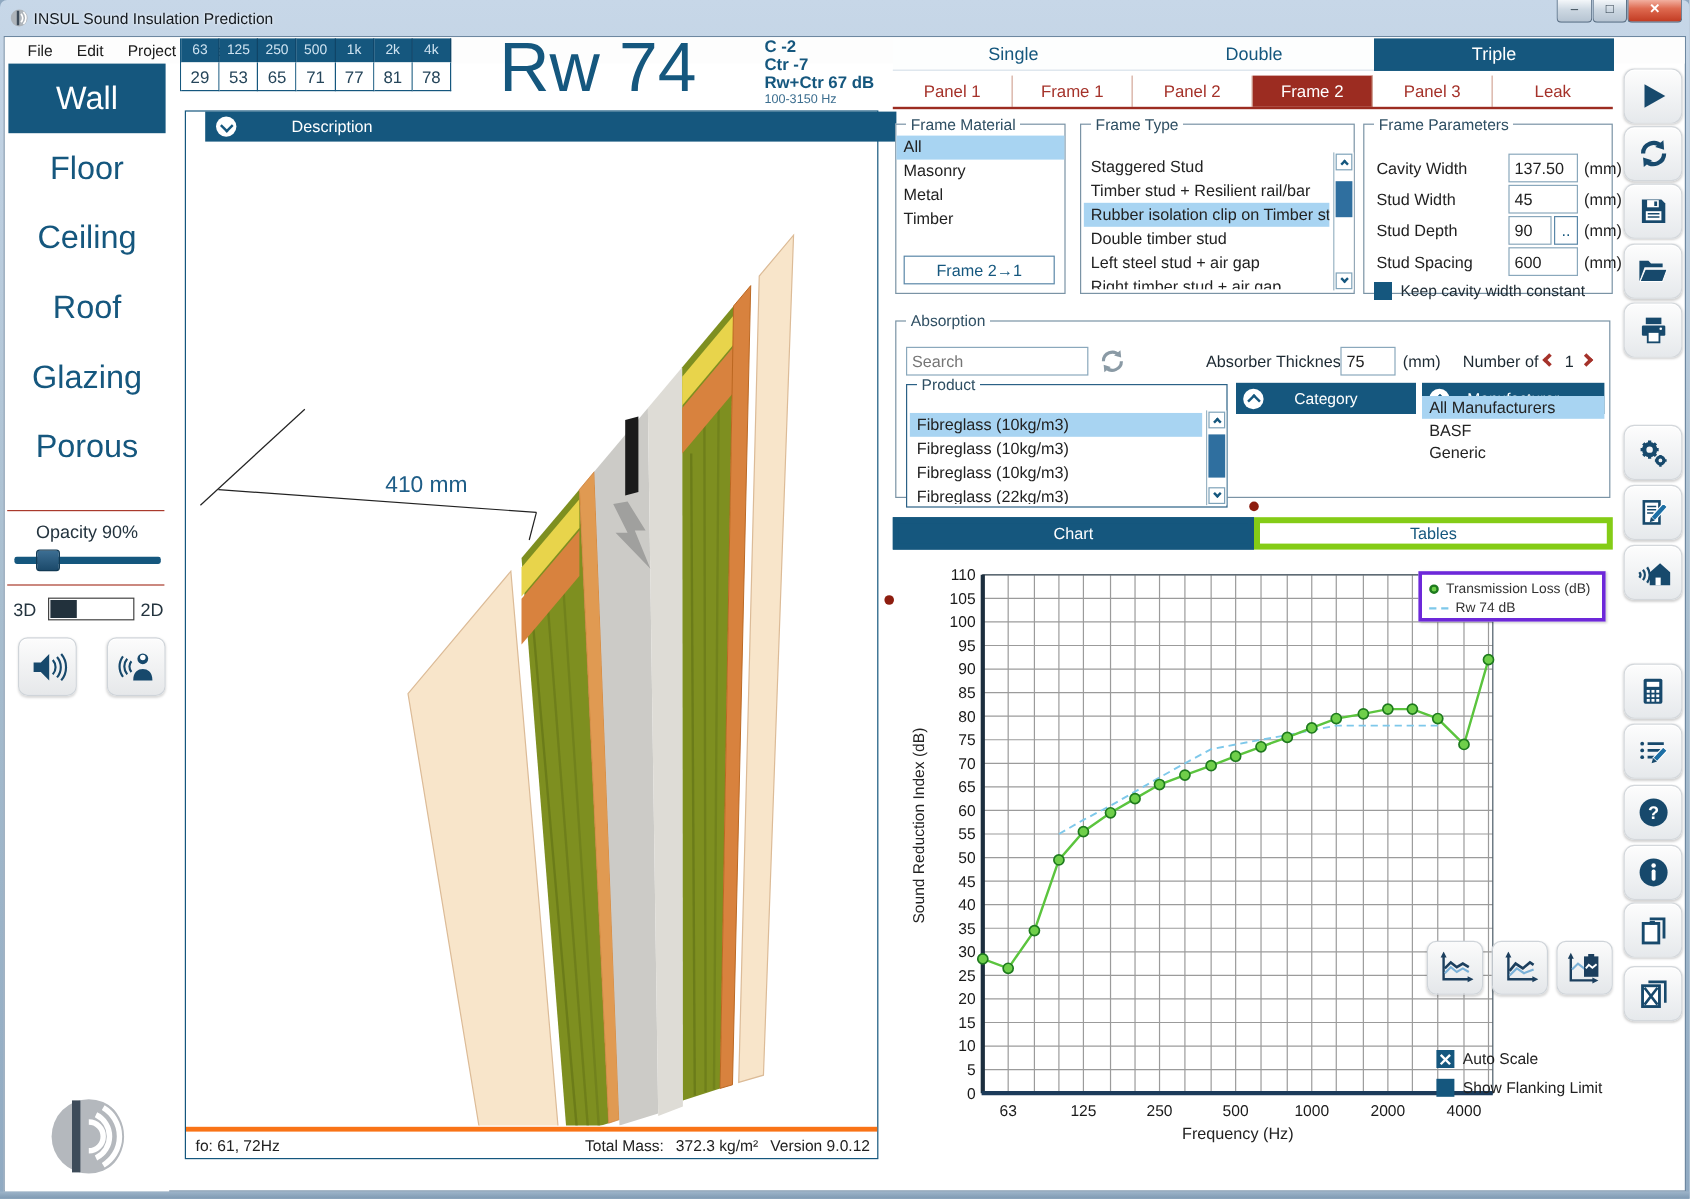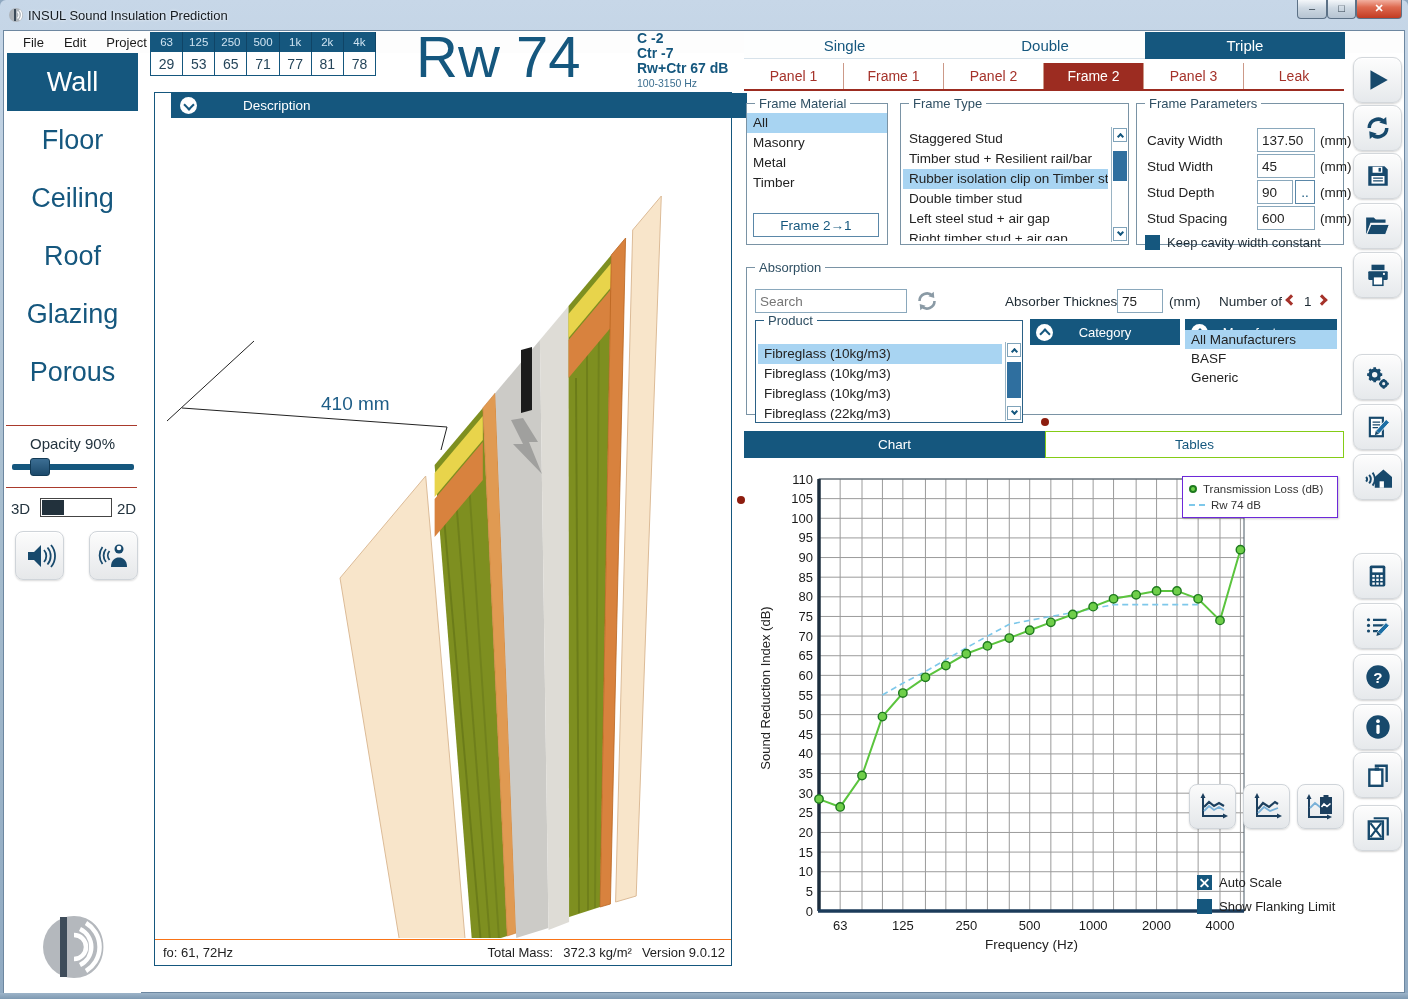--- a/index.html
+++ b/index.html
@@ -40,21 +40,21 @@
   #rw-main{position:absolute;left:412px;top:-8px;width:230px;font-size:58px;color:#15577e;}
   #spec-block{position:absolute;left:633px;top:0px;width:110px;color:#15577e;line-height:15px;}
   #spec-block .b{font-weight:bold;font-size:14px;}
   #spec-range{font-size:10.5px;color:#3c6e8f;}
   
   #viewport{position:absolute;left:150px;top:61px;width:578px;height:874px;border:1px solid #15577e;background:#fff;}
   #descbar{position:absolute;left:0;top:0;width:100%;height:25px;background:#15577e;color:#fff;display:flex;align-items:center;margin-left:16px;}
   #desc-chev{width:17px;height:17px;background:#fff;border-radius:50%;margin-left:9px;position:relative;}
   #desc-chev:after{content:"";position:absolute;left:4.5px;top:3.5px;width:6px;height:6px;border-right:2.5px solid #15577e;border-bottom:2.5px solid #15577e;transform:rotate(45deg);}
   #desc-label{margin-left:46px;font-size:13.5px;}
-  #statusbar{position:absolute;left:0;bottom:0;width:100%;height:26px;border-top:1px solid #f97316;display:flex;align-items:center;font-size:13px;color:#222;}
+  #statusbar{position:absolute;left:0;bottom:0;width:100%;height:26px;border-top:4px solid #f97316;display:flex;align-items:center;font-size:13px;color:#222;}
   #status-left{margin-left:8px;}
   #status-right{margin-left:auto;margin-right:6px;display:flex;gap:10px;}
   #svg3d{position:absolute;left:0;top:25px;}
   
   #rightpanel{position:absolute;left:737px;top:1px;width:604px;height:935px;}
   .mtab{position:absolute;top:0;height:27px;display:flex;align-items:center;justify-content:center;font-size:15px;color:#15577e;background:#fdfefe;border-bottom:1px solid #d7e2ea;}
   .mtab.sel{background:#15577e;color:#fff;border-bottom:1px solid #15577e;}
   .stab{position:absolute;top:31px;height:26px;width:100px;display:flex;align-items:center;justify-content:center;font-size:14px;color:#a5322a;background:#fff;border-right:1px solid #c98;}
   .stab.sel{background:#9c2c21;color:#fff;}
   #stab-underline{position:absolute;left:3px;top:57px;width:600px;border-top:2px solid #9c2c21;}
@@ -76,23 +76,23 @@
   .chk.x:before,.chk.x:after{content:"";position:absolute;left:2px;top:6.5px;width:11px;height:2px;background:#fff;}
   .chk.x:before{transform:rotate(45deg);} .chk.x:after{transform:rotate(-45deg);}
   .chev{display:inline-block;width:8px;height:8px;border-left:3px solid #a5322a;border-bottom:3px solid #a5322a;}
   .chev.l{transform:rotate(45deg);} .chev.r{transform:rotate(-135deg);}
   .cat-head{position:absolute;left:0;top:0;right:0;height:26px;background:#15577e;color:#fff;display:flex;align-items:center;justify-content:center;font-size:13px;}
   .cat-chev{position:absolute;left:6px;top:4.5px;width:17px;height:17px;background:#fff;border-radius:50%;}
   .cat-chev:after{content:"";position:absolute;left:4.5px;top:6px;width:6px;height:6px;border-right:2.5px solid #15577e;border-bottom:2.5px solid #15577e;transform:rotate(-135deg);}
   .cat-box{position:absolute;border:none;}
   .cat-row{height:19px;line-height:19px;padding-left:6px;font-size:13.5px;color:#222;}
   .cat-row.sel{background:#a8d4f2;}
-  .ctab{position:absolute;top:399px;height:27px;display:flex;align-items:center;justify-content:center;font-size:13.5px;color:#15577e;background:#fff;border:1px solid #84cc16;}
+  .ctab{position:absolute;top:399px;height:27px;display:flex;align-items:center;justify-content:center;font-size:13.5px;color:#15577e;background:#fff;border:5px solid #84cc16;}
   .ctab.sel{background:#15577e;color:#fff;border-color:#15577e;}
-  #legendbox{position:absolute;left:441px;top:444px;width:156px;height:42px;border:1px solid #6d28d9;background:#fff;box-shadow:1px 1px 2px rgba(0,0,0,.2);padding:4px 6px;font-size:11.5px;color:#333;}
+  #legendbox{position:absolute;left:441px;top:444px;width:156px;height:42px;border:3px solid #6d28d9;background:#fff;box-shadow:1px 1px 2px rgba(0,0,0,.2);padding:4px 6px;font-size:11.5px;color:#333;}
   .leg-row{display:flex;align-items:center;gap:6px;height:16px;}
   #leg-dot{width:8px;height:8px;border-radius:50%;background:#6fcf4a;border:2px solid #1e7a1e;}
   #leg-dash{width:16px;border-top:2px dashed #7ec8ea;}
   .chart-btn{position:absolute;width:47px;height:45px;border-radius:8px;border:1px solid #cfd4d9;background:linear-gradient(180deg,#fbfbfb,#e4e7ea);box-shadow:0 1px 2px rgba(0,0,0,.15);display:flex;align-items:center;justify-content:center;}
   .copt{position:absolute;display:flex;align-items:center;gap:7px;font-size:13px;color:#222;}
   .reddot{position:absolute;width:8px;height:8px;border-radius:50%;background:#8d1d0f;}
   #ylabel{position:absolute;left:-175px;top:648px;width:400px;height:16px;text-align:center;transform:rotate(-90deg);font-size:13px;color:#222;}
   #xlabel{position:absolute;left:78px;top:905px;width:425px;text-align:center;font-size:13.5px;color:#222;}
   
   #toolbar{position:absolute;left:1346px;top:22px;width:56px;height:940px;}

